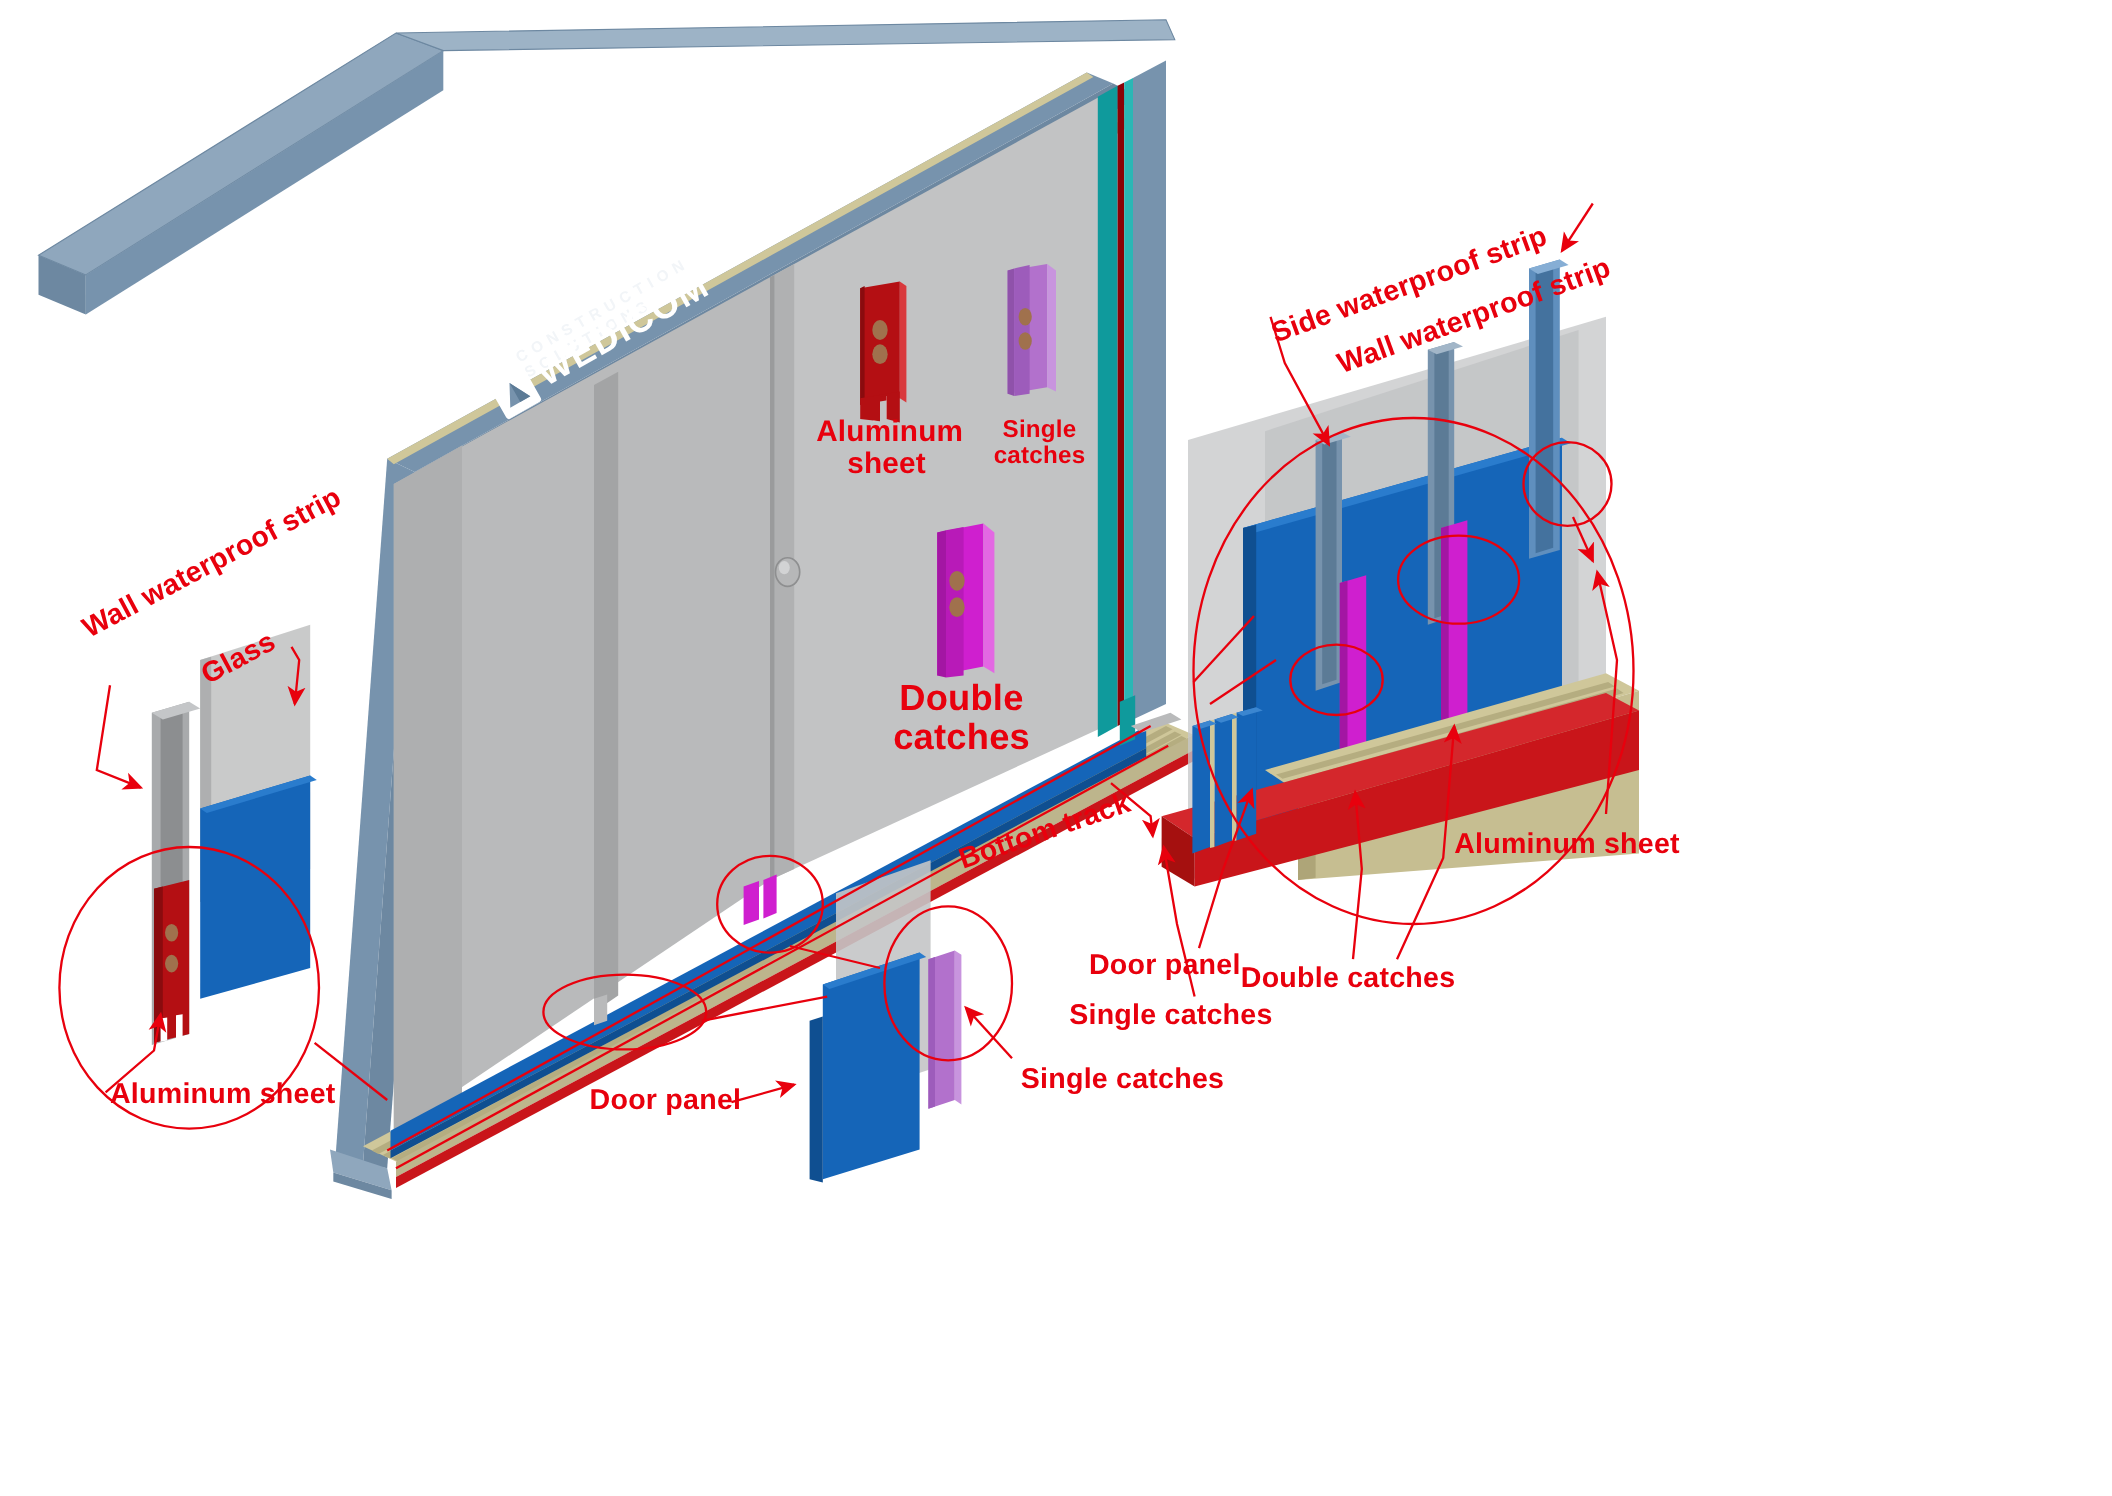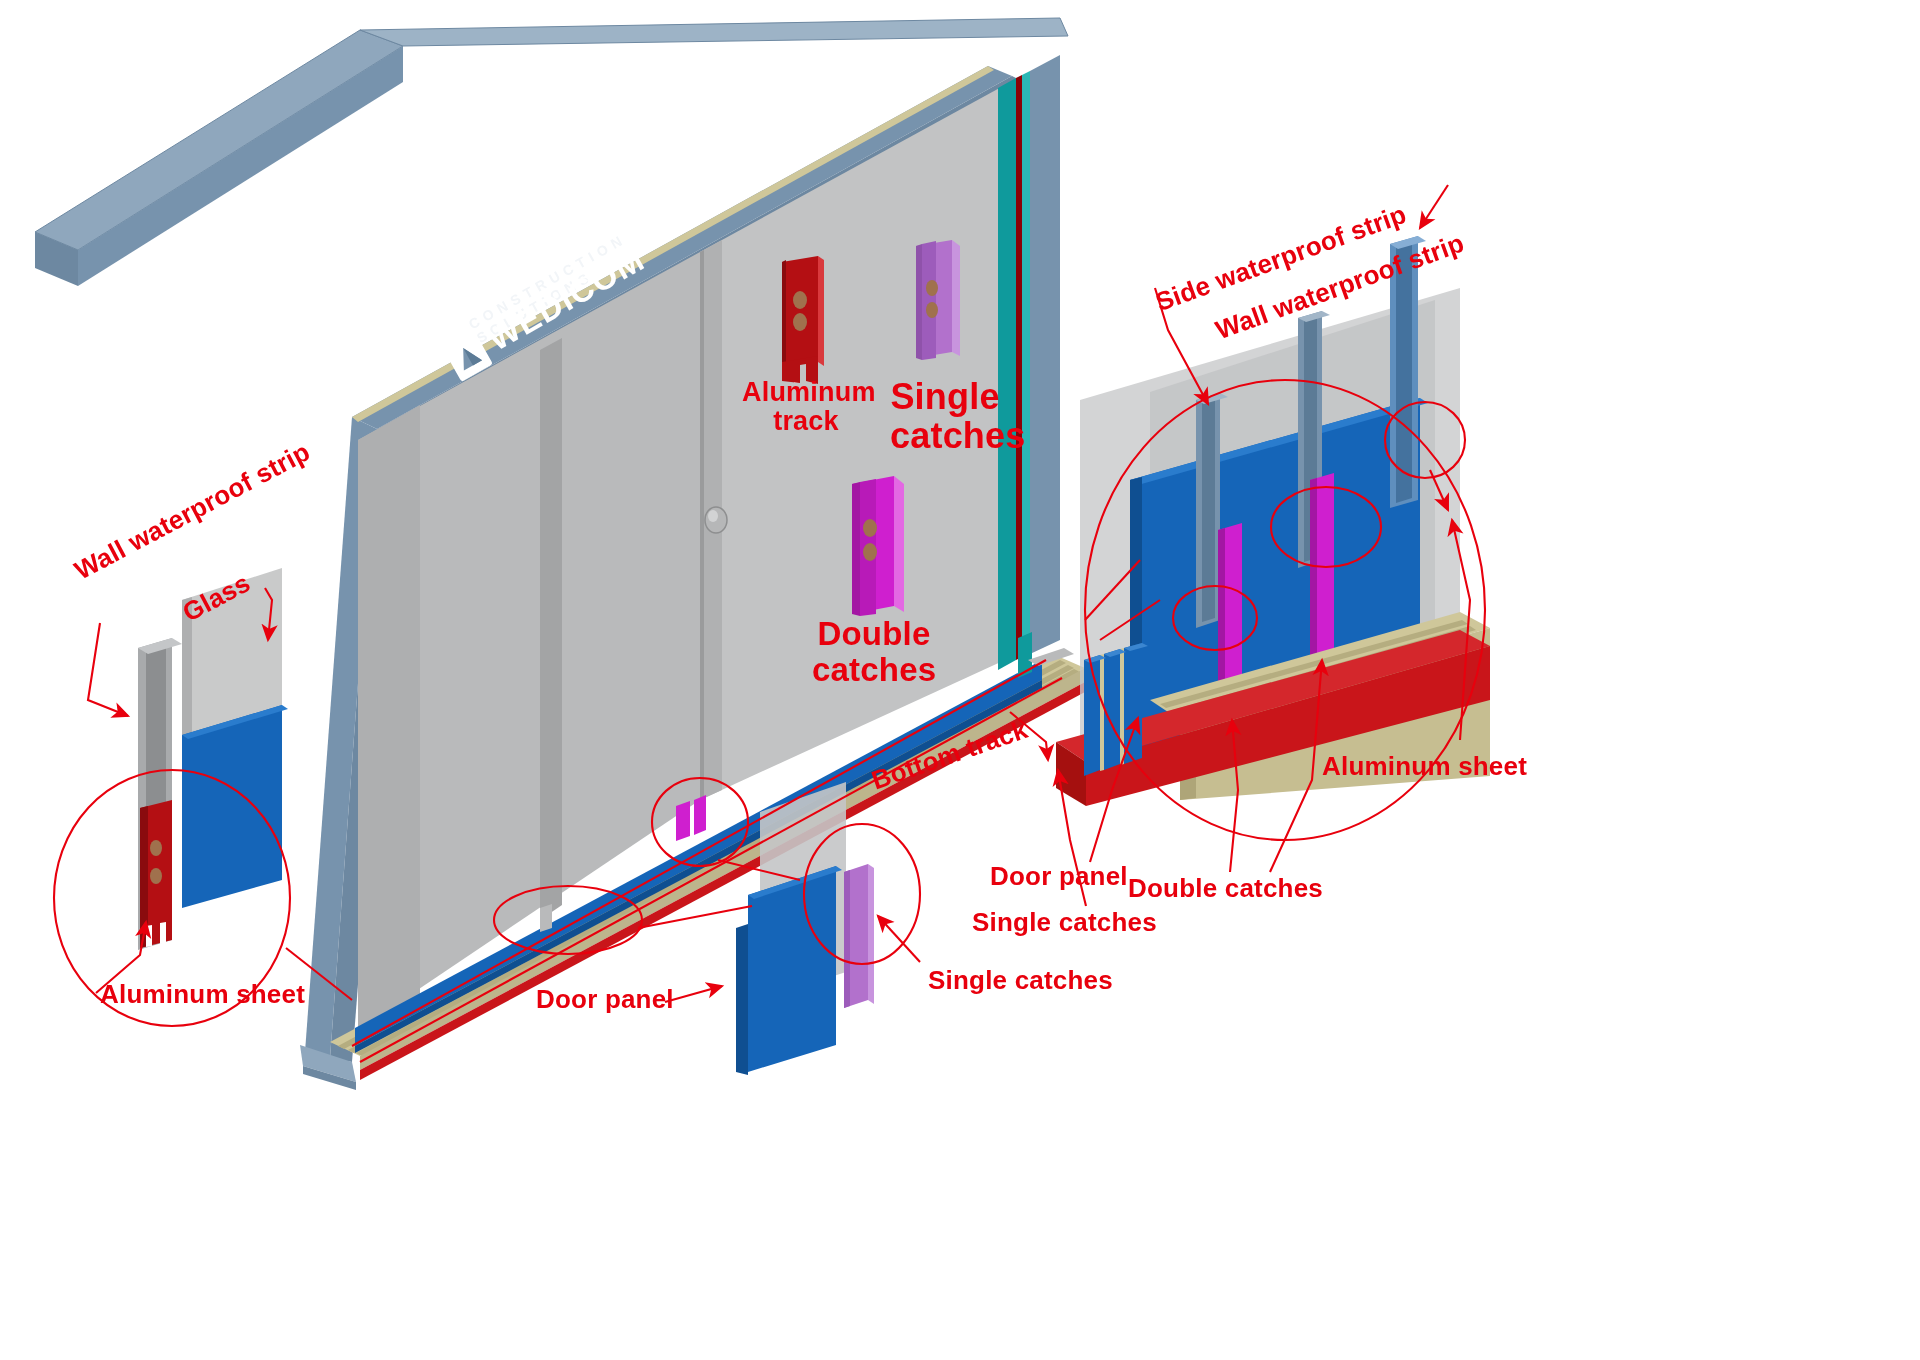--- a/index.html
+++ b/index.html
@@ -260,23 +260,23 @@
   <div style="position:absolute;left:98px;top:54px;color:#ffffff;font-size:33px;font-weight:bold;letter-spacing:1.5px;font-family:'Liberation Sans',sans-serif;">WEDICOM</div>
 </div>
 
 <div class="lbl" style="left:70px;top:560px;font-size:26px;transform:rotate(-28deg);transform-origin:0 0;">Wall waterproof strip</div>
 
 <div class="lbl" style="left:178px;top:602px;font-size:26px;transform:rotate(-28deg);transform-origin:0 0;">Glass</div>
 
 <div class="lbl" style="left:100px;top:980px;font-size:26px;">Aluminum sheet</div>
 
 <div class="lbl c" style="left:742px;top:378px;width:128px;font-size:27px;">Aluminum
-track</div>
-
-<div class="lbl c" style="left:890px;top:378px;width:110px;font-size:36px;">Single
+sheet</div>
+
+<div class="lbl c" style="left:890px;top:378px;width:110px;font-size:22px;">Single
 catches</div>
 
 <div class="lbl c" style="left:812px;top:616px;width:124px;font-size:33px;">Double
 catches</div>
 
 <div class="lbl" style="left:868px;top:768px;font-size:26px;transform:rotate(-19deg);transform-origin:0 0;">Bottom track</div>
 
 <div class="lbl" style="left:536px;top:985px;font-size:26px;">Door panel</div>
 
 <div class="lbl" style="left:928px;top:966px;font-size:26px;">Single catches</div>

